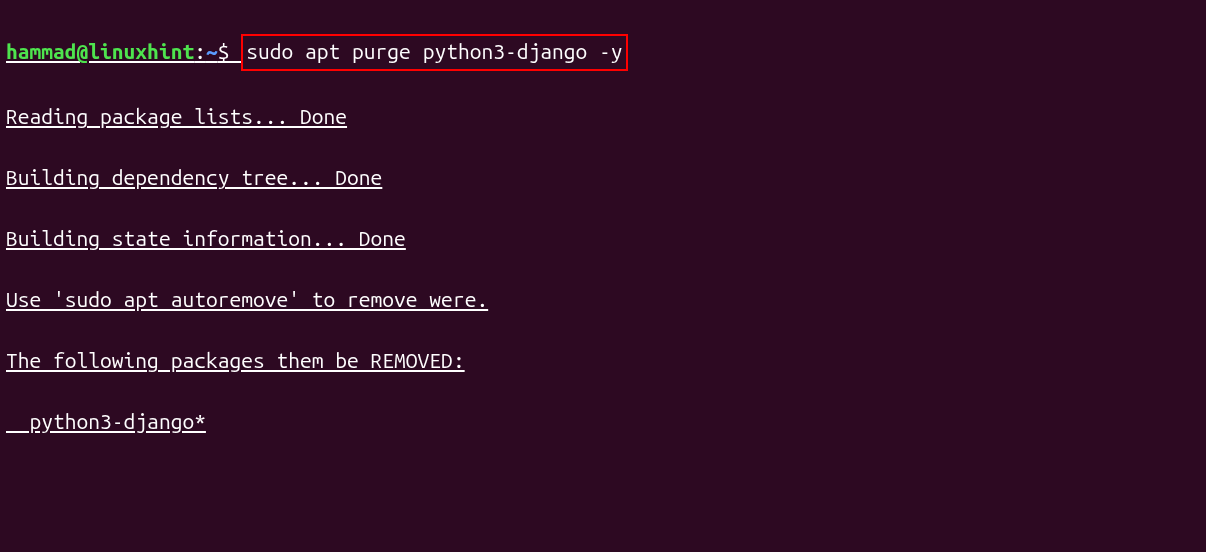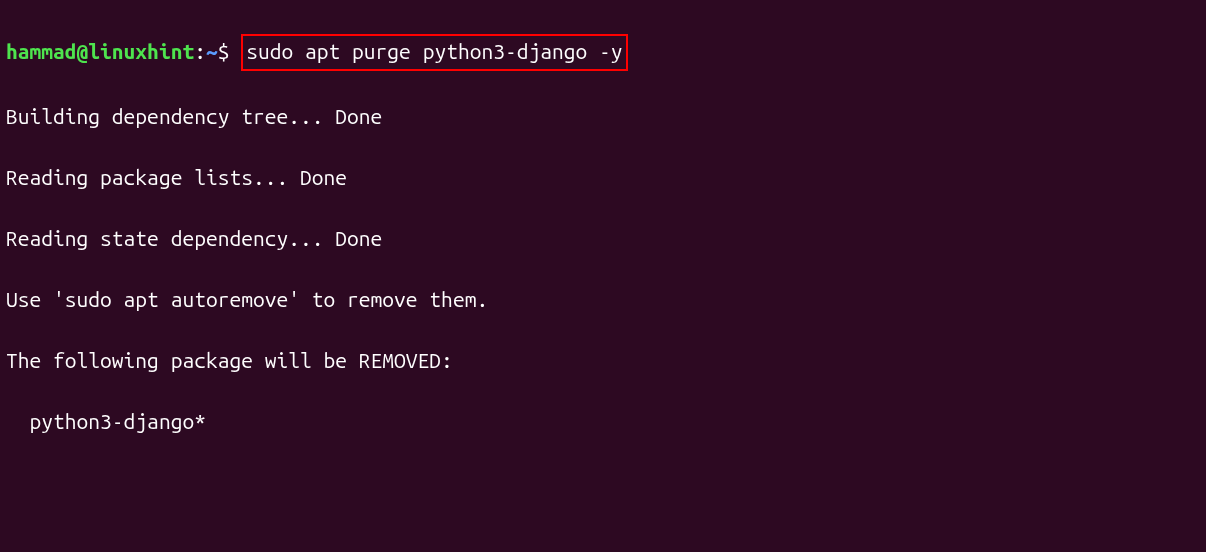--- a/index.html
+++ b/index.html
@@ -41,32 +41,33 @@
     .highlight-box {
       border: 2px solid #ff0000;
       padding: 0px 3px 2px 3px;
       display: inline-block;
     }
     .output-text {
       color: #ffffff;
     }
     .line {
       display: block;
+      text-decoration: underline;
     }
   </style>
 </head>
 <body>
 
 <div class="terminal">
 <span class="line"><span class="prompt-user">hammad@linuxhint</span><span class="prompt-colon">:</span><span class="prompt-path">~</span><span class="prompt-dollar">$ </span><span class="highlight-box"><span class="command-text">sudo apt purge python3-django -y</span></span></span>
+<span class="line output-text">Reading package lists... Done</span>
 <span class="line output-text">Building dependency tree... Done</span>
-<span class="line output-text">Reading package lists... Done</span>
-<span class="line output-text">Reading state dependency... Done</span>
-<span class="line output-text">Use 'sudo apt autoremove' to remove them.</span>
-<span class="line output-text">The following package will be REMOVED:</span>
+<span class="line output-text">Building state information... Done</span>
+<span class="line output-text">Use 'sudo apt autoremove' to remove were.</span>
+<span class="line output-text">The following packages them be REMOVED:</span>
 <span class="line output-text">  python3-django*</span>
 
 
 
 
 
 
 
 
 </div>

